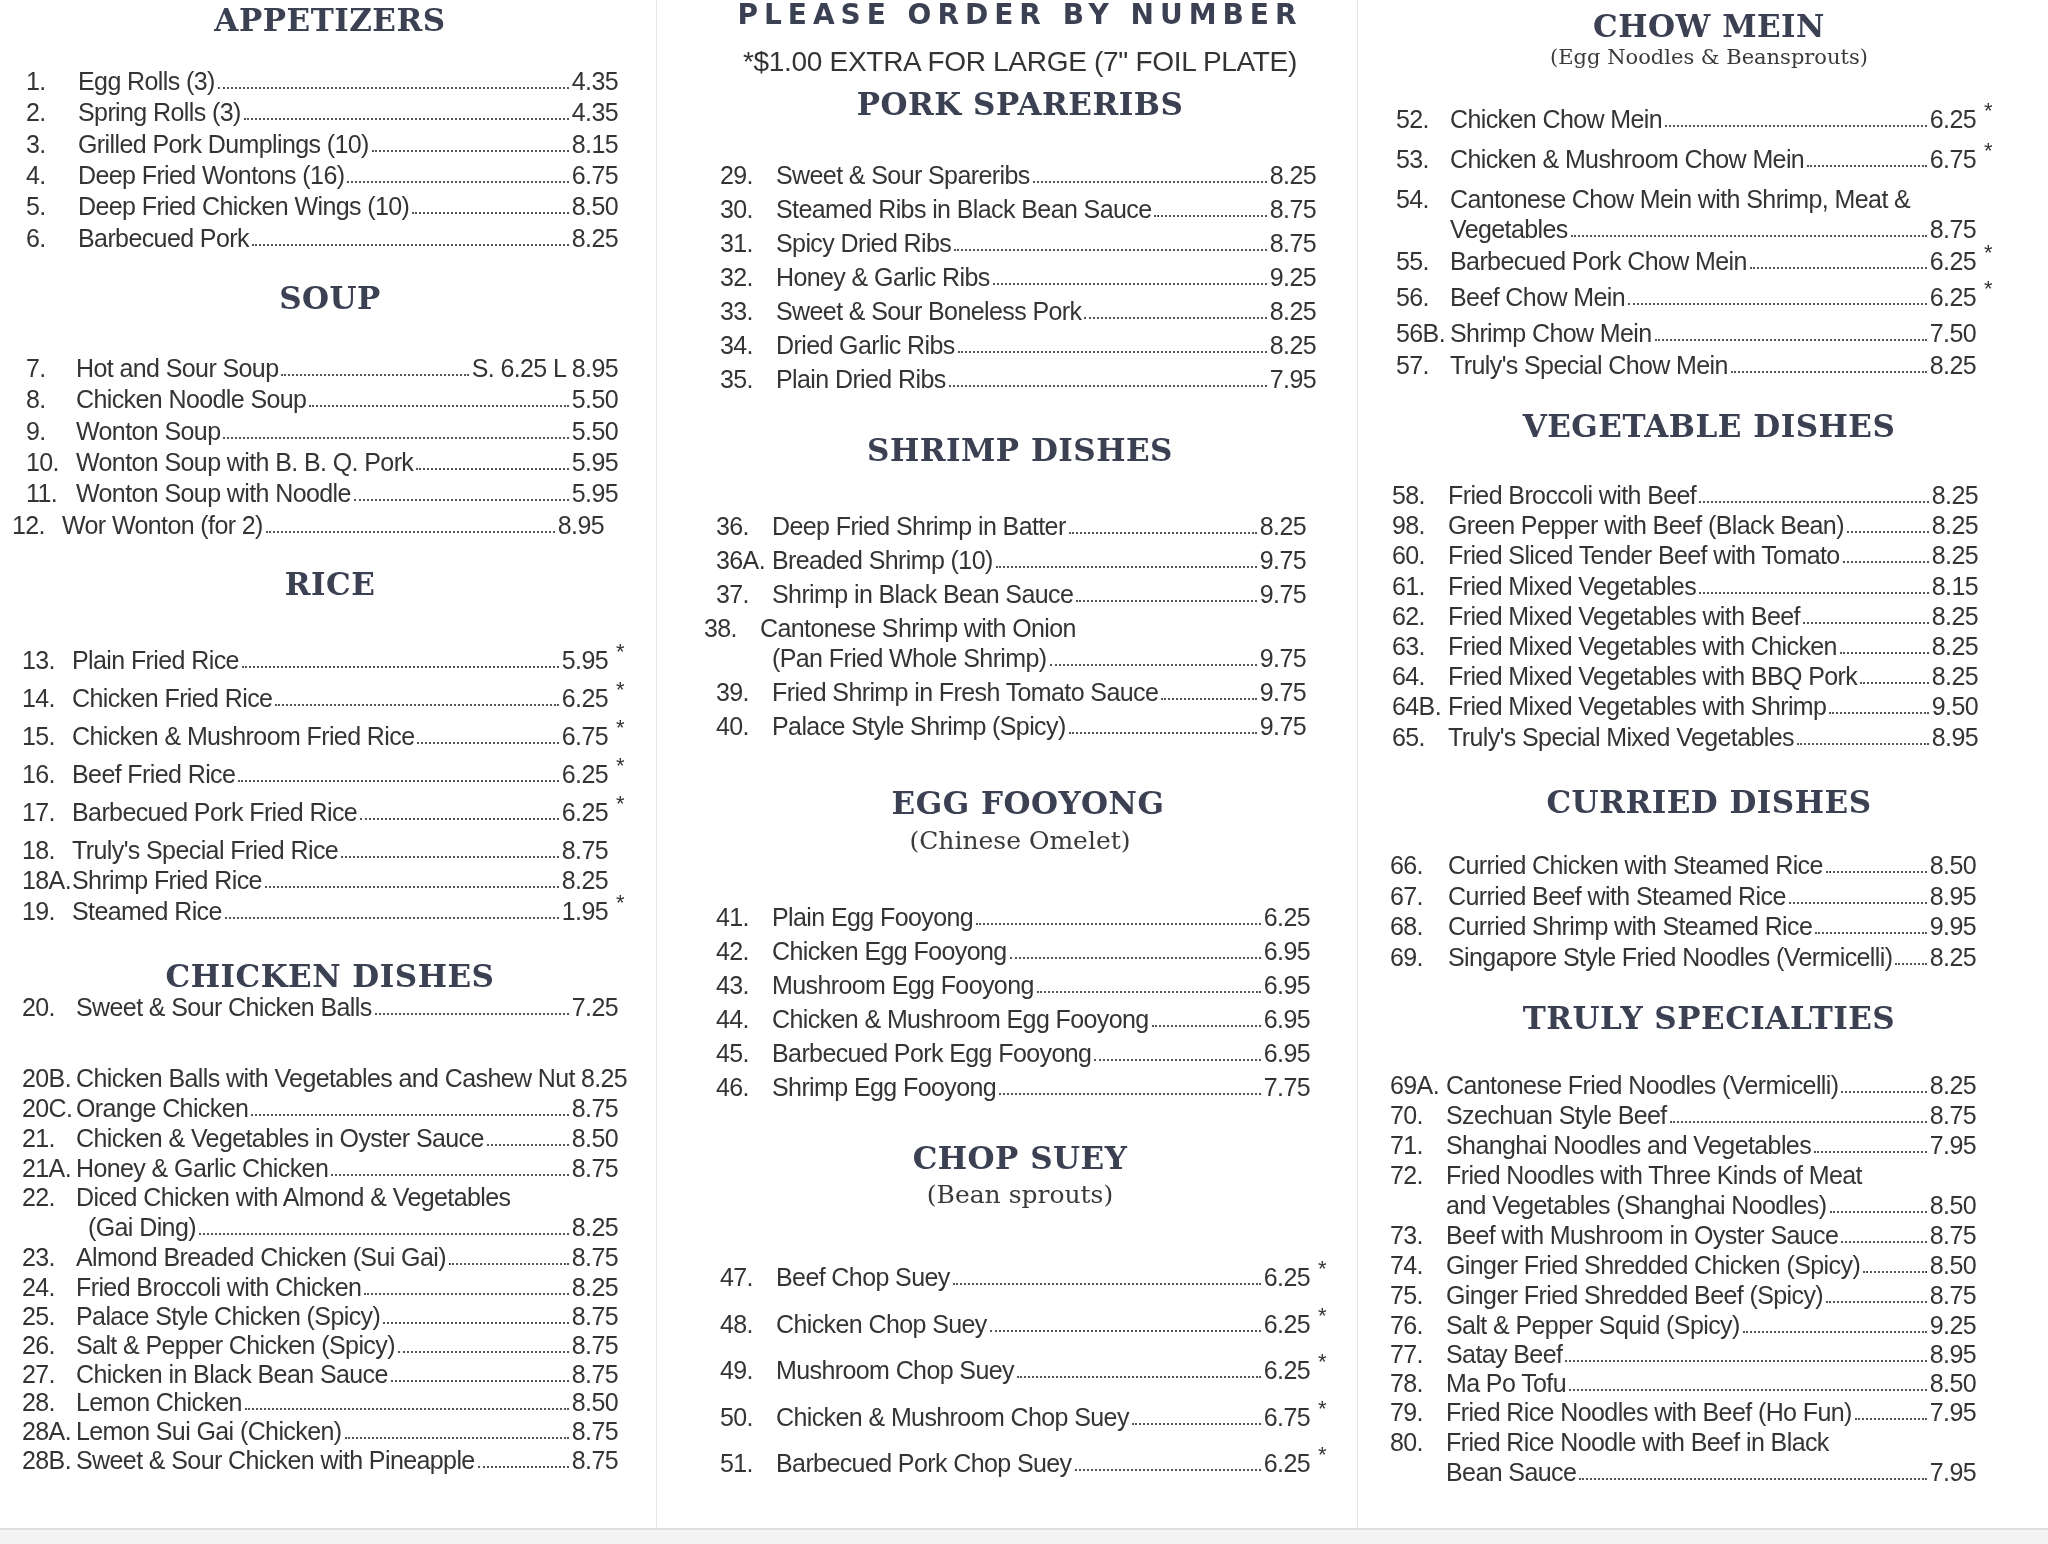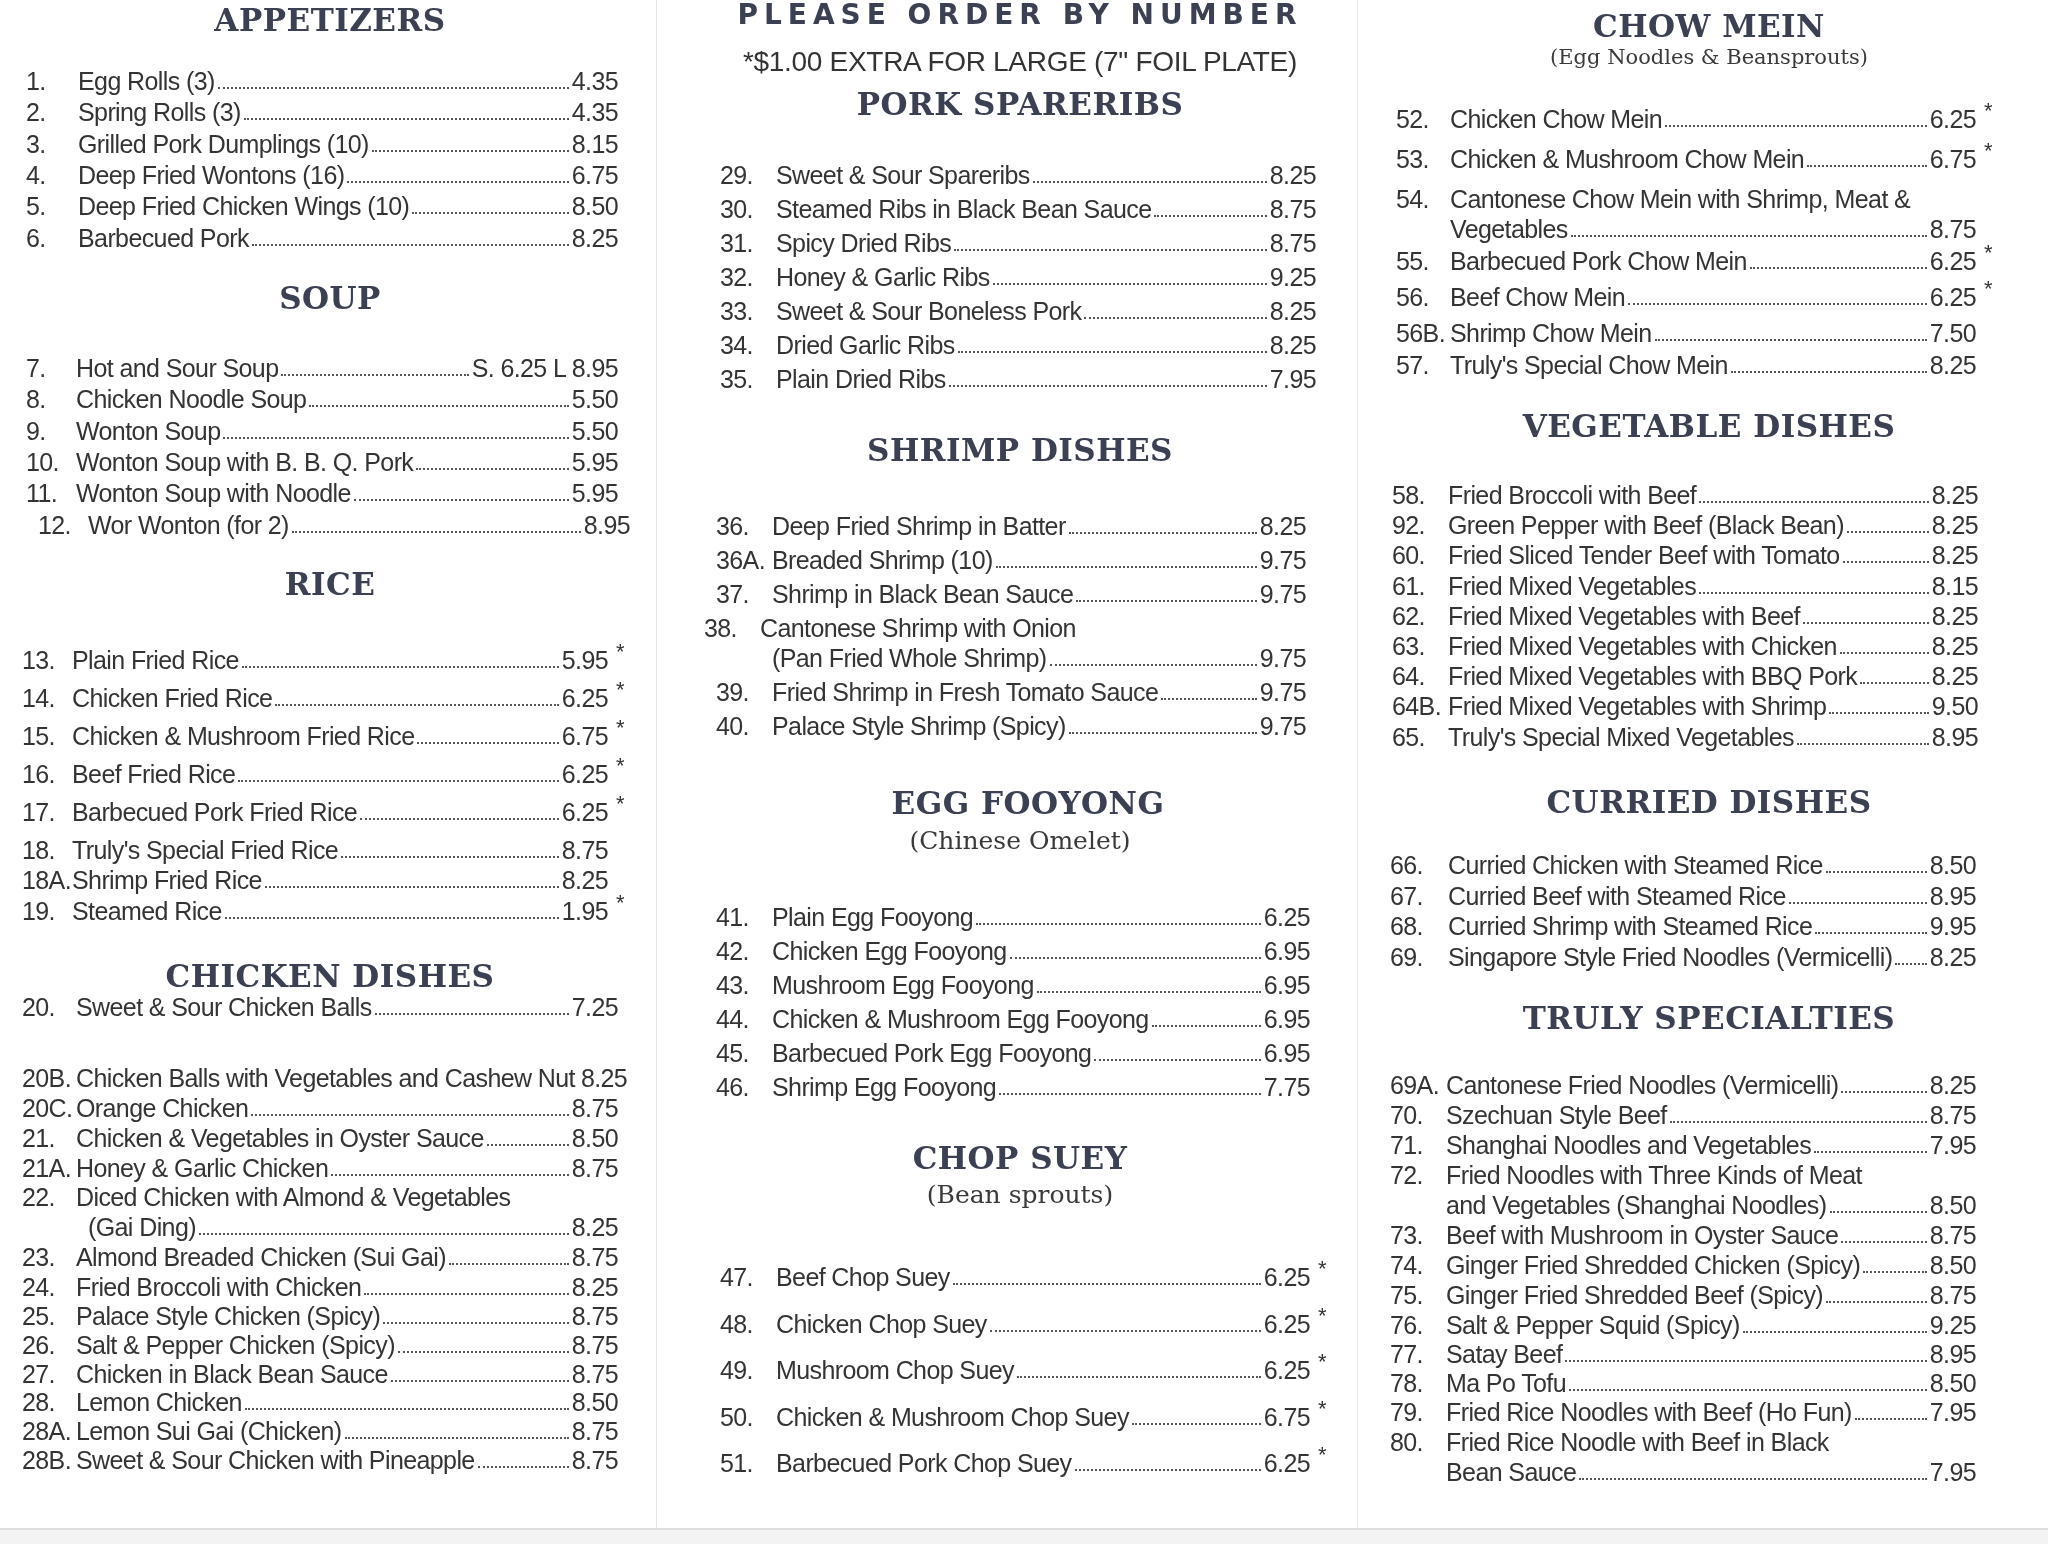--- a/index.html
+++ b/index.html
@@ -128,21 +128,21 @@
       <span class="name">Wonton Soup with B. B. Q. Pork</span>
       <span class="dots"></span>
       <span class="price" style="position: relative;"><span>5.95</span></span>
     </div>
     <div class="item" style="left: 26px; width: 592px; top: 478.2px;">
       <span class="num" style="width: 50px;">11.</span>
       <span class="name">Wonton Soup with Noodle</span>
       <span class="dots"></span>
       <span class="price" style="position: relative;"><span>5.95</span></span>
     </div>
-    <div class="item" style="left: 38px; width: 592px; top: 509.5px;">
+    <div class="item" style="left: 12px; width: 592px; top: 509.5px;">
       <span class="num" style="width: 50px;">12.</span>
       <span class="name">Wor Wonton (for 2)</span>
       <span class="dots"></span>
       <span class="price" style="position: relative;"><span>8.95</span></span>
     </div>
     <div class="heading" style="left: 20px; width: 620px; top: 566px;">RICE</div>
     <div class="item" style="left: 22px; width: 586px; top: 645px;">
       <span class="num" style="width: 50px;">13.</span>
       <span class="name">Plain Fried Rice</span>
       <span class="dots"></span>
@@ -470,21 +470,21 @@
       <span class="price" style="position: relative;"><span>8.25</span></span>
     </div>
     <div class="heading" style="left: 1370px; width: 678px; top: 408px;">VEGETABLE DISHES</div>
     <div class="item" style="left: 1392px; width: 586px; top: 480px;">
       <span class="num" style="width: 56px;">58.</span>
       <span class="name">Fried Broccoli with Beef</span>
       <span class="dots"></span>
       <span class="price" style="position: relative;"><span>8.25</span></span>
     </div>
     <div class="item" style="left: 1392px; width: 586px; top: 510.2px;">
-      <span class="num" style="width: 56px;">92.</span>
+      <span class="num" style="width: 56px;">98.</span>
       <span class="name">Green Pepper with Beef (Black Bean)</span>
       <span class="dots"></span>
       <span class="price" style="position: relative;"><span>8.25</span></span>
     </div>
     <div class="item" style="left: 1392px; width: 586px; top: 540.4px;">
       <span class="num" style="width: 56px;">60.</span>
       <span class="name">Fried Sliced Tender Beef with Tomato</span>
       <span class="dots"></span>
       <span class="price" style="position: relative;"><span>8.25</span></span>
     </div>

